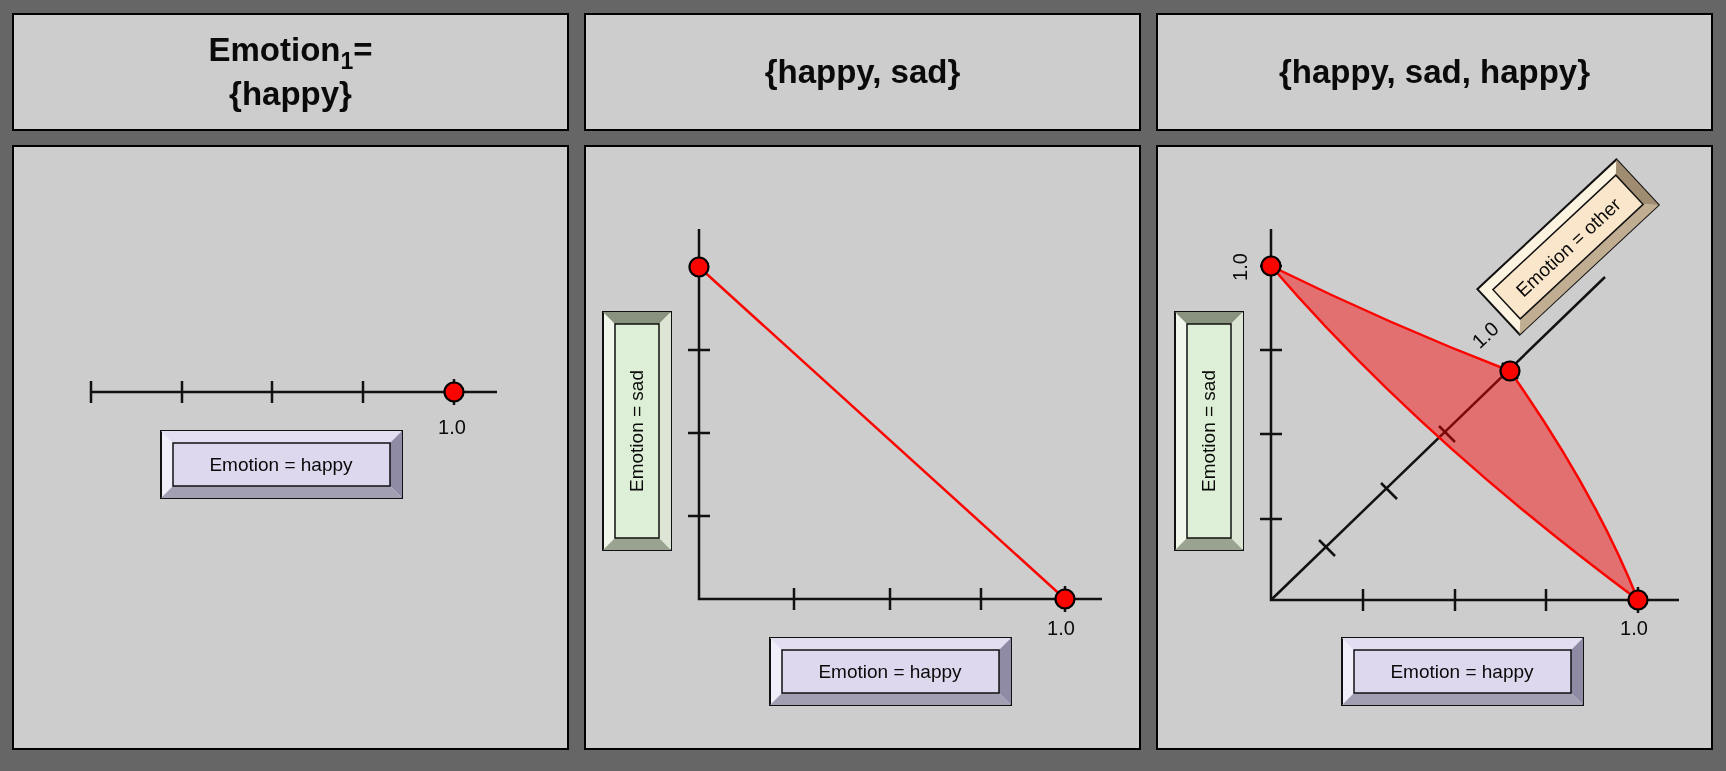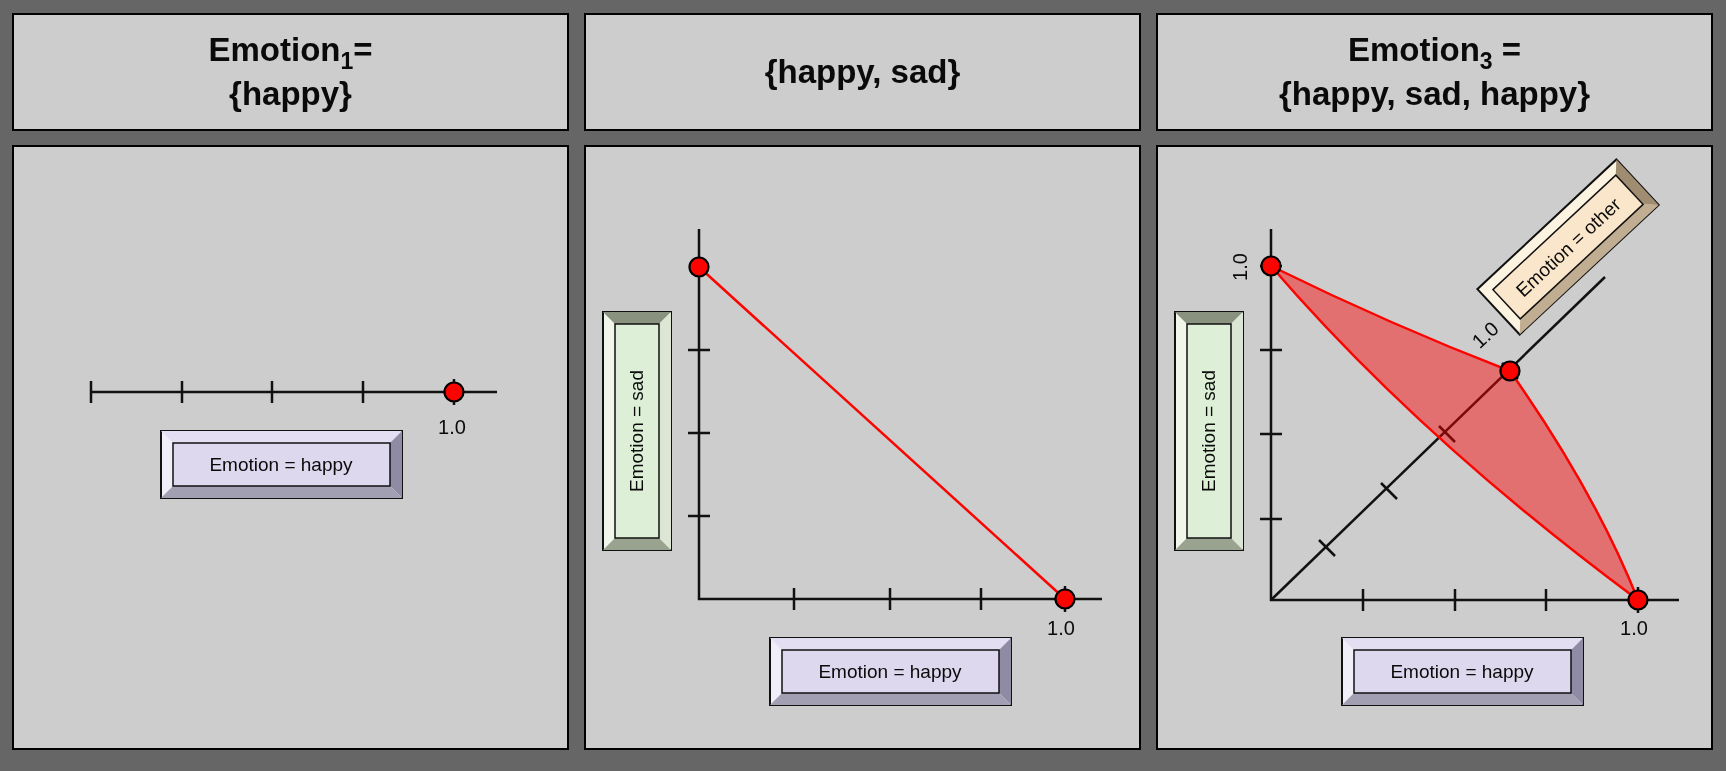--- a/index.html
+++ b/index.html
@@ -93,21 +93,20 @@
           <polygon points="0,67 241,67 229,55 12,55" fill="#a39fb3"></polygon>
           <rect x="12" y="12" width="217" height="43" fill="#ddd8ee" stroke="#111" stroke-width="1.5"></rect>
           <text x="120" y="40" font-size="19" text-anchor="middle">Emotion = happy</text>
         </g>
       </svg>
     </div>
   </div>
 
   <div class="panel" style="left:1156px">
     <div class="tbox">
-      <div><span>Emotion</span><sub>3</sub><span>&nbsp;=</span></div>
       <div>{happy, sad, happy}</div>
     </div>
     <div class="cbox">
       <svg width="553" height="601" viewBox="0 0 553 601">
 
         <path d="M113,82 L113,453 L521,453" fill="none" stroke="#111" stroke-width="2.5"></path>
         <line x1="113" y1="453" x2="447" y2="130" stroke="#111" stroke-width="2.5"></line>
         <g stroke="#111" stroke-width="2.5">
           <line x1="102" y1="119" x2="124" y2="119"></line>
           <line x1="102" y1="203" x2="124" y2="203"></line>

